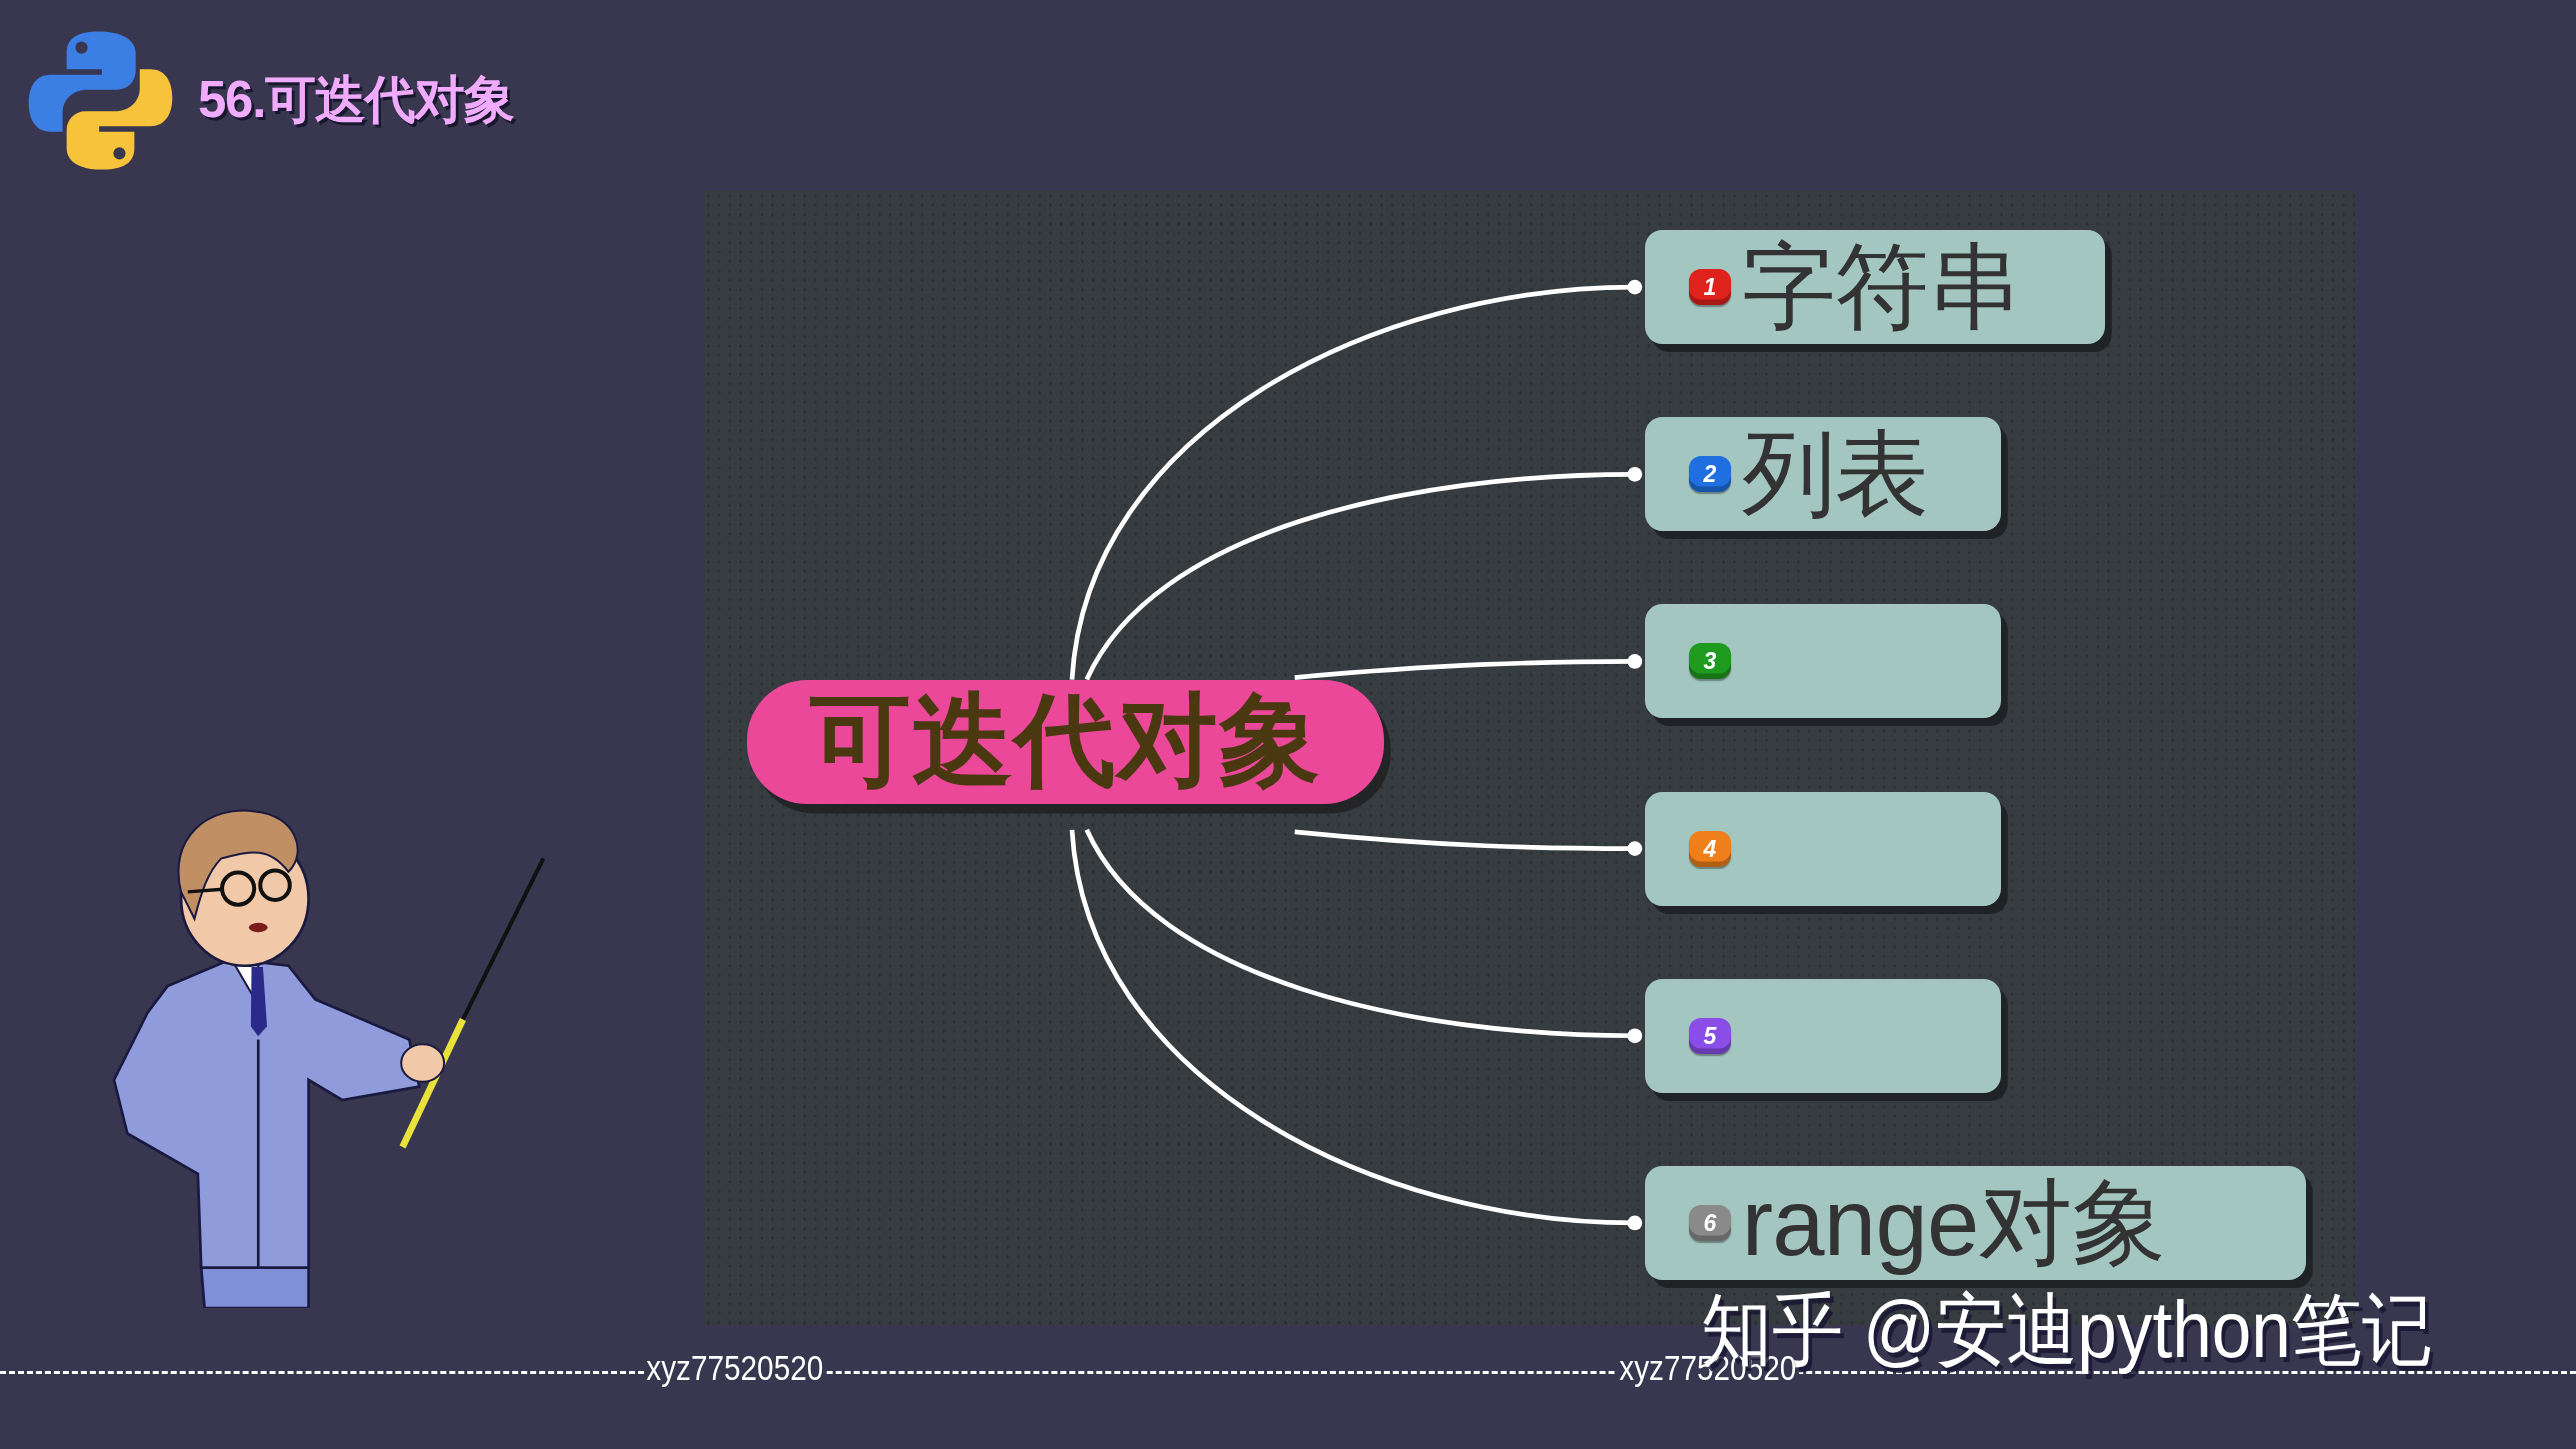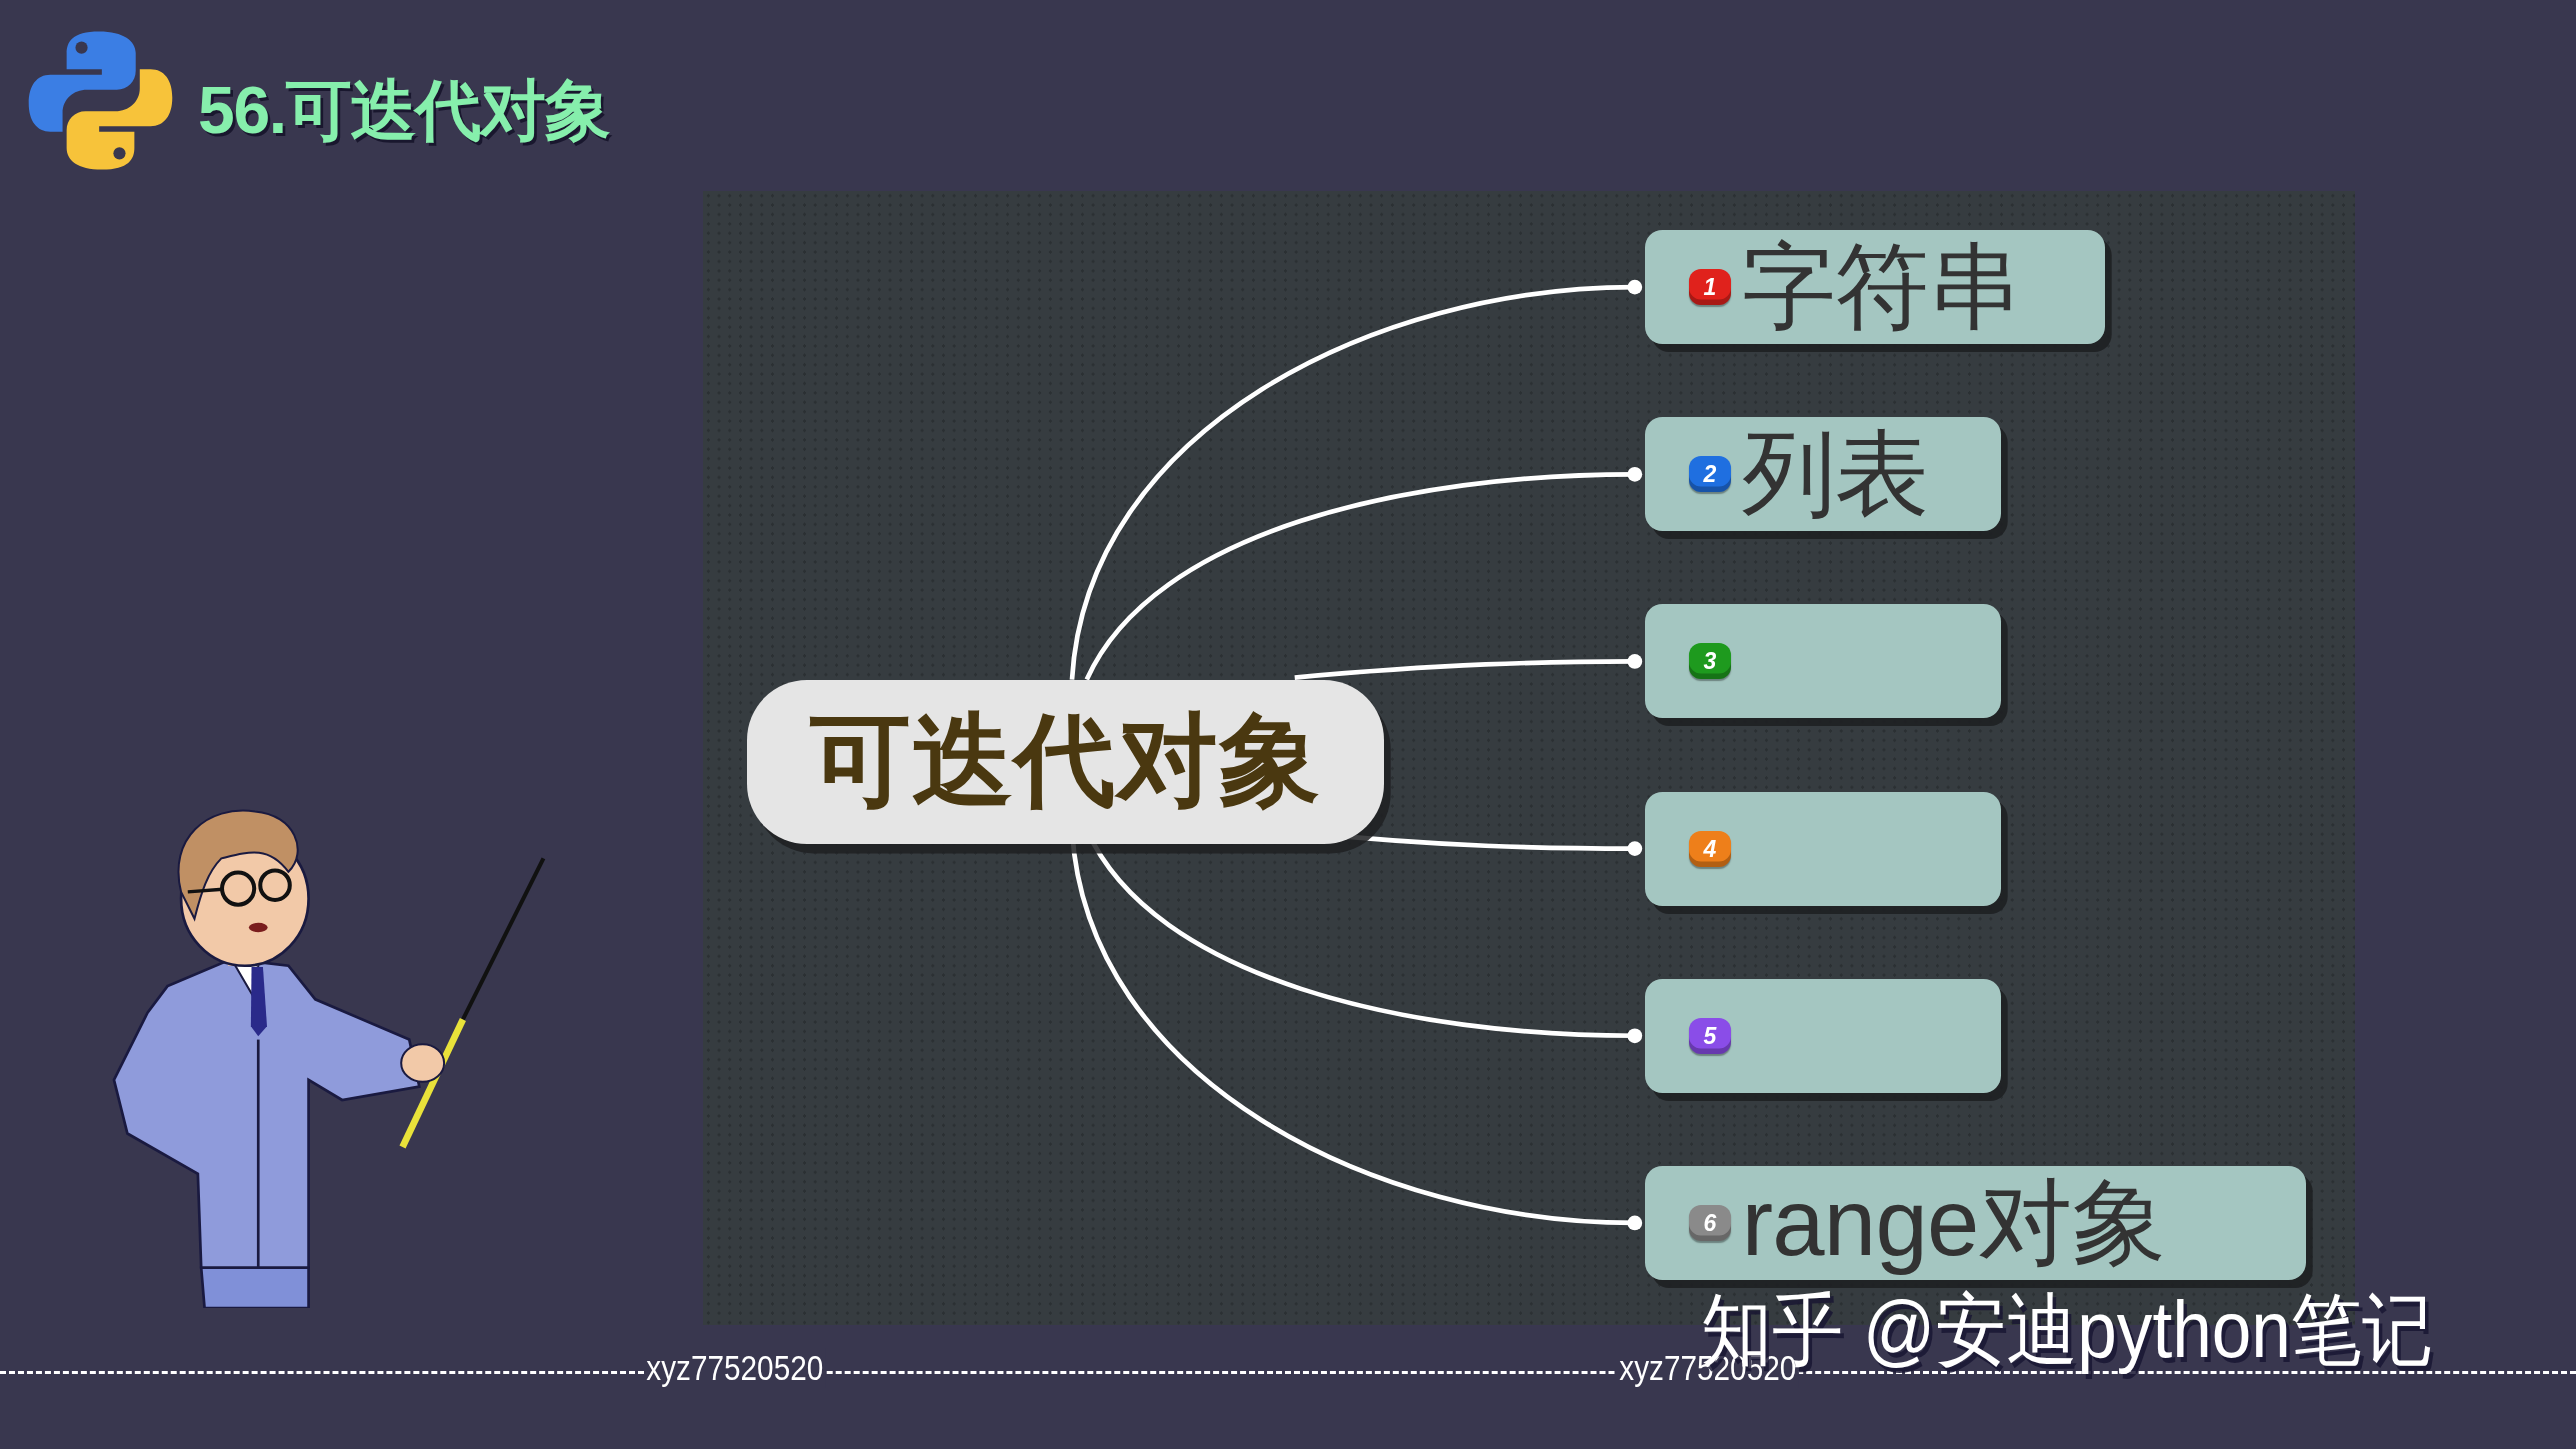--- a/index.html
+++ b/index.html
@@ -4,35 +4,35 @@
 <style>
   html, body { margin:0; padding:0; }
   body {
     width:2576px; height:1449px; overflow:hidden; position:relative;
     background:#39374f;
     font-family:"Liberation Sans","DejaVu Sans",sans-serif;
   }
   .logo { position:absolute; left:25.5px; top:25.5px; width:149px; height:149px; }
   .title {
     position:absolute; left:198px; top:66px;
-    font-size:66px; font-weight:bold; color:#86efac; letter-spacing:-1.3px;
+    font-size:51px; font-weight:bold; color:#f0abfc; letter-spacing:-1.3px;
     text-shadow:2.7px 3.4px 0 rgba(20,18,40,0.85);
     white-space:nowrap;
   }
   .teacher { position:absolute; left:87px; top:798px; width:470px; height:510px; }
   .panel {
     position:absolute; left:703px; top:191px; width:1652px; height:1134px;
     background-color:#363c40;
     background-image:radial-gradient(circle, #2b3033 1.6px, transparent 1.7px);
     background-size:10.7px 9.4px;
   }
   .connectors { position:absolute; left:0; top:0; width:2576px; height:1449px; pointer-events:none; }
   .center-node {
-    position:absolute; left:747px; top:680px; width:637px; height:164px;
-    background:#e5e5e5; border-radius:60px;
+    position:absolute; left:747px; top:680px; width:637px; height:124px;
+    background:#ec4899; border-radius:60px;
     box-shadow:6.7px 9.4px 0 rgba(30,32,34,0.85);
     display:flex; align-items:center; justify-content:center;
     font-size:101px; font-weight:bold; color:#4a3810; letter-spacing:1.3px;
     white-space:nowrap;
   }
   .child {
     position:absolute; left:1645px; height:114px;
     background:#a4c6c1; border-radius:17.4px;
     box-shadow:6.7px 8px 0 rgba(30,32,34,0.9);
     display:flex; align-items:center;

